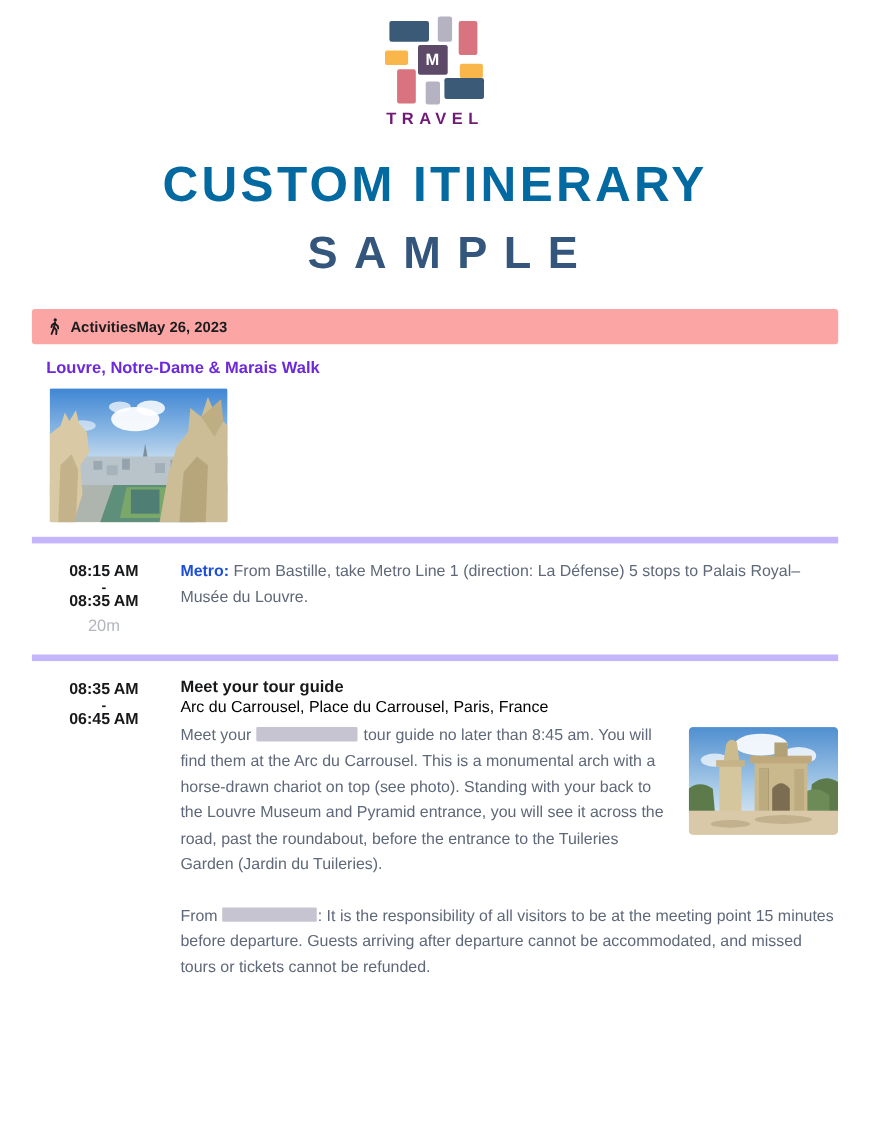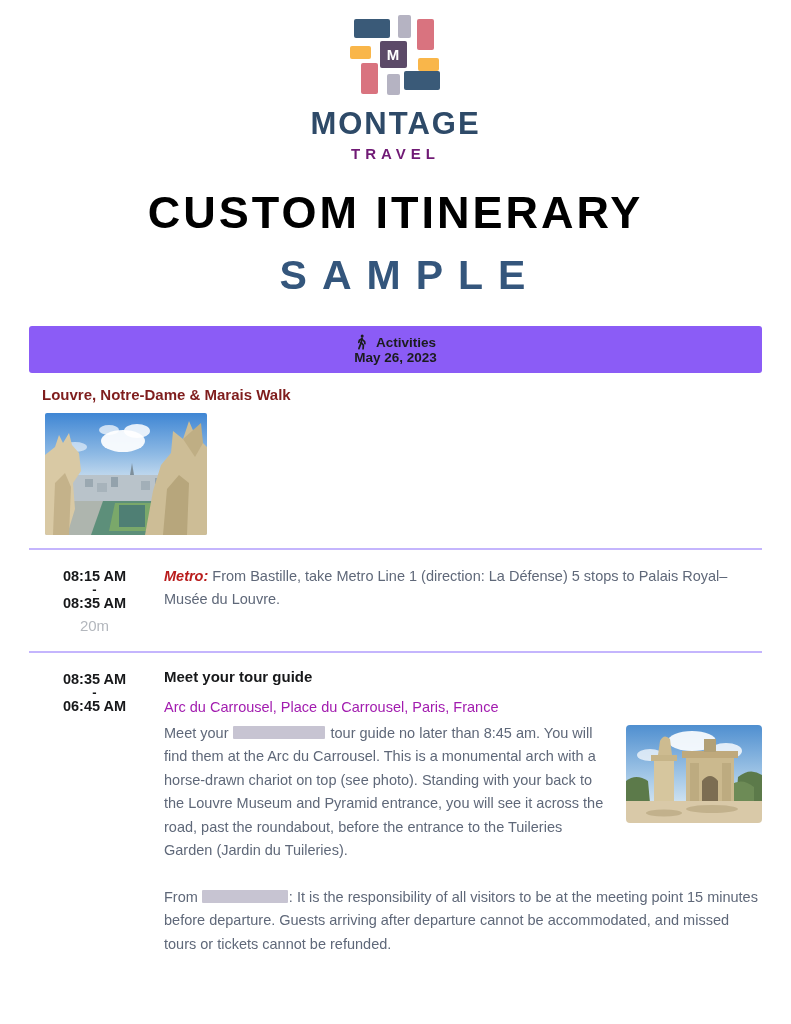--- a/index.html
+++ b/index.html
@@ -26,55 +26,55 @@
   .t-blue-br  { left: 56px; top: 58px; width: 36px; height: 19px; background: #3A5A78; }
   .t-center   { left: 32px; top: 28px; width: 27px; height: 27px; background: #5C4A68;
                 display: flex; align-items: center; justify-content: center;
                 color: #fff; font-weight: bold; font-size: 15px; }
   .brand-name { margin-top: 9px; font-size: 31px; font-weight: bold;
                 color: #2E4A68; letter-spacing: 2px; }
   .brand-tagline { margin-top: 3px; font-size: 15px; font-weight: bold;
                    color: #701a75; letter-spacing: 5px; }
 
   
-  .hero-title { margin-top: 25px; text-align: center; color: #000000;
+  .hero-title { margin-top: 25px; text-align: center; color: #0369a1;
                 font-size: 45px; font-weight: bold; letter-spacing: 3px; }
   .hero-subtitle { margin-top: 13px; text-align: center; color: #34567C;
                    font-size: 41px; font-weight: bold; letter-spacing: 15px;
                    padding-left: 29px;  }
 
   
-  .section-bar { margin: 27px 29px 0 29px; background: #8b5cf6; border-radius: 3px;
+  .section-bar { margin: 27px 29px 0 29px; background: #fca5a5; border-radius: 3px;
                  display: flex; align-items: center; justify-content: flex-start;
-                 padding: 8px 14px; flex-direction: column; }
+                 padding: 8px 14px; }
   .section-left { display: flex; align-items: center; gap: 8px; }
   .section-label, .section-date { font-size: 13.5px; font-weight: bold; color: #1b1c1e; }
 
-  .day-title { margin: 13px 29px 0 42px; font-size: 15px; font-weight: bold; color: #7f1d1d; }
+  .day-title { margin: 13px 29px 0 42px; font-size: 15px; font-weight: bold; color: #6d28d9; }
 
   .day-photo { margin: 10px 0 13px 45px; width: 162px; height: 122px;
                border-radius: 2px; overflow: hidden; }
   .day-photo svg { display: block; }
 
   
   .timeline { margin: 0 29px; }
-  .entry { display: flex; border-top: 2px solid #c4b5fd; padding: 15px 0 17px 0; }
+  .entry { display: flex; border-top: 6px solid #c4b5fd; padding: 15px 0 17px 0; }
   .entry-time { width: 131px; flex-shrink: 0; text-align: center; padding-top: 1px; }
   .time-val { font-size: 14.5px; font-weight: bold; color: #17181a; line-height: 1.4; }
   .time-dash { font-size: 13px; font-weight: bold; color: #17181a; line-height: 0.55; }
   .time-duration { font-size: 15px; color: #B3B7BD; margin-top: 3px; }
 
   .entry-body { flex: 1; padding-left: 4px; min-width: 0; }
   .entry-title { font-size: 15px; font-weight: bold; color: #17181a; margin: 0 0 9px 0; }
-  .entry-title.tight { margin-bottom: 14px; }
-  .entry-location { font-size: 14.5px; color: #a21caf; margin: 0 0 7px 0; }
+  .entry-title.tight { margin-bottom: 2px; }
+  .entry-location { font-size: 14.5px; color: #000000; margin: 0 0 7px 0; }
   .entry-text p { font-size: 14.5px; color: #5F6879; line-height: 1.62;
                   margin: 0 0 23px 0; }
   .entry-text p:last-child { margin-bottom: 0; }
-  .strong-navy { font-weight: bold; color: #b91c1c; font-style: italic; }
+  .strong-navy { font-weight: bold; color: #1d4ed8; }
 
   .redacted { display: inline-block; width: 92px; height: 13px; background: #C7C4D2;
               border-radius: 1px; margin: 0 5px -1px 5px; }
   .redacted.w2 { width: 86px; margin-left: 4px; margin-right: 1px; }
 
   .inline-photo { float: right; width: 136px; height: 98px; border-radius: 4px;
                   overflow: hidden; margin: 3px 0 10px 18px; }
   .inline-photo svg { display: block; }
 </style>
 </head>
@@ -85,21 +85,20 @@
     <div class="tile t-blue-tl"></div>
     <div class="tile t-lav-t"></div>
     <div class="tile t-pink-tr"></div>
     <div class="tile t-yellow-l"></div>
     <div class="tile t-center">M</div>
     <div class="tile t-yellow-r"></div>
     <div class="tile t-pink-bl"></div>
     <div class="tile t-lav-b"></div>
     <div class="tile t-blue-br"></div>
   </div>
-  <div class="brand-name">MONTAGE</div>
   <div class="brand-tagline">TRAVEL</div>
 </div>
 
 <div class="hero-title">CUSTOM ITINERARY</div>
 <div class="hero-subtitle">SAMPLE</div>
 
 <div class="section-bar">
   <div class="section-left">
     <span style="display:inline-flex;">
       <svg width="13" height="16" viewBox="0 0 13 16" fill="none" stroke="#1b1c1e" stroke-width="1.7" stroke-linecap="round" stroke-linejoin="round">

